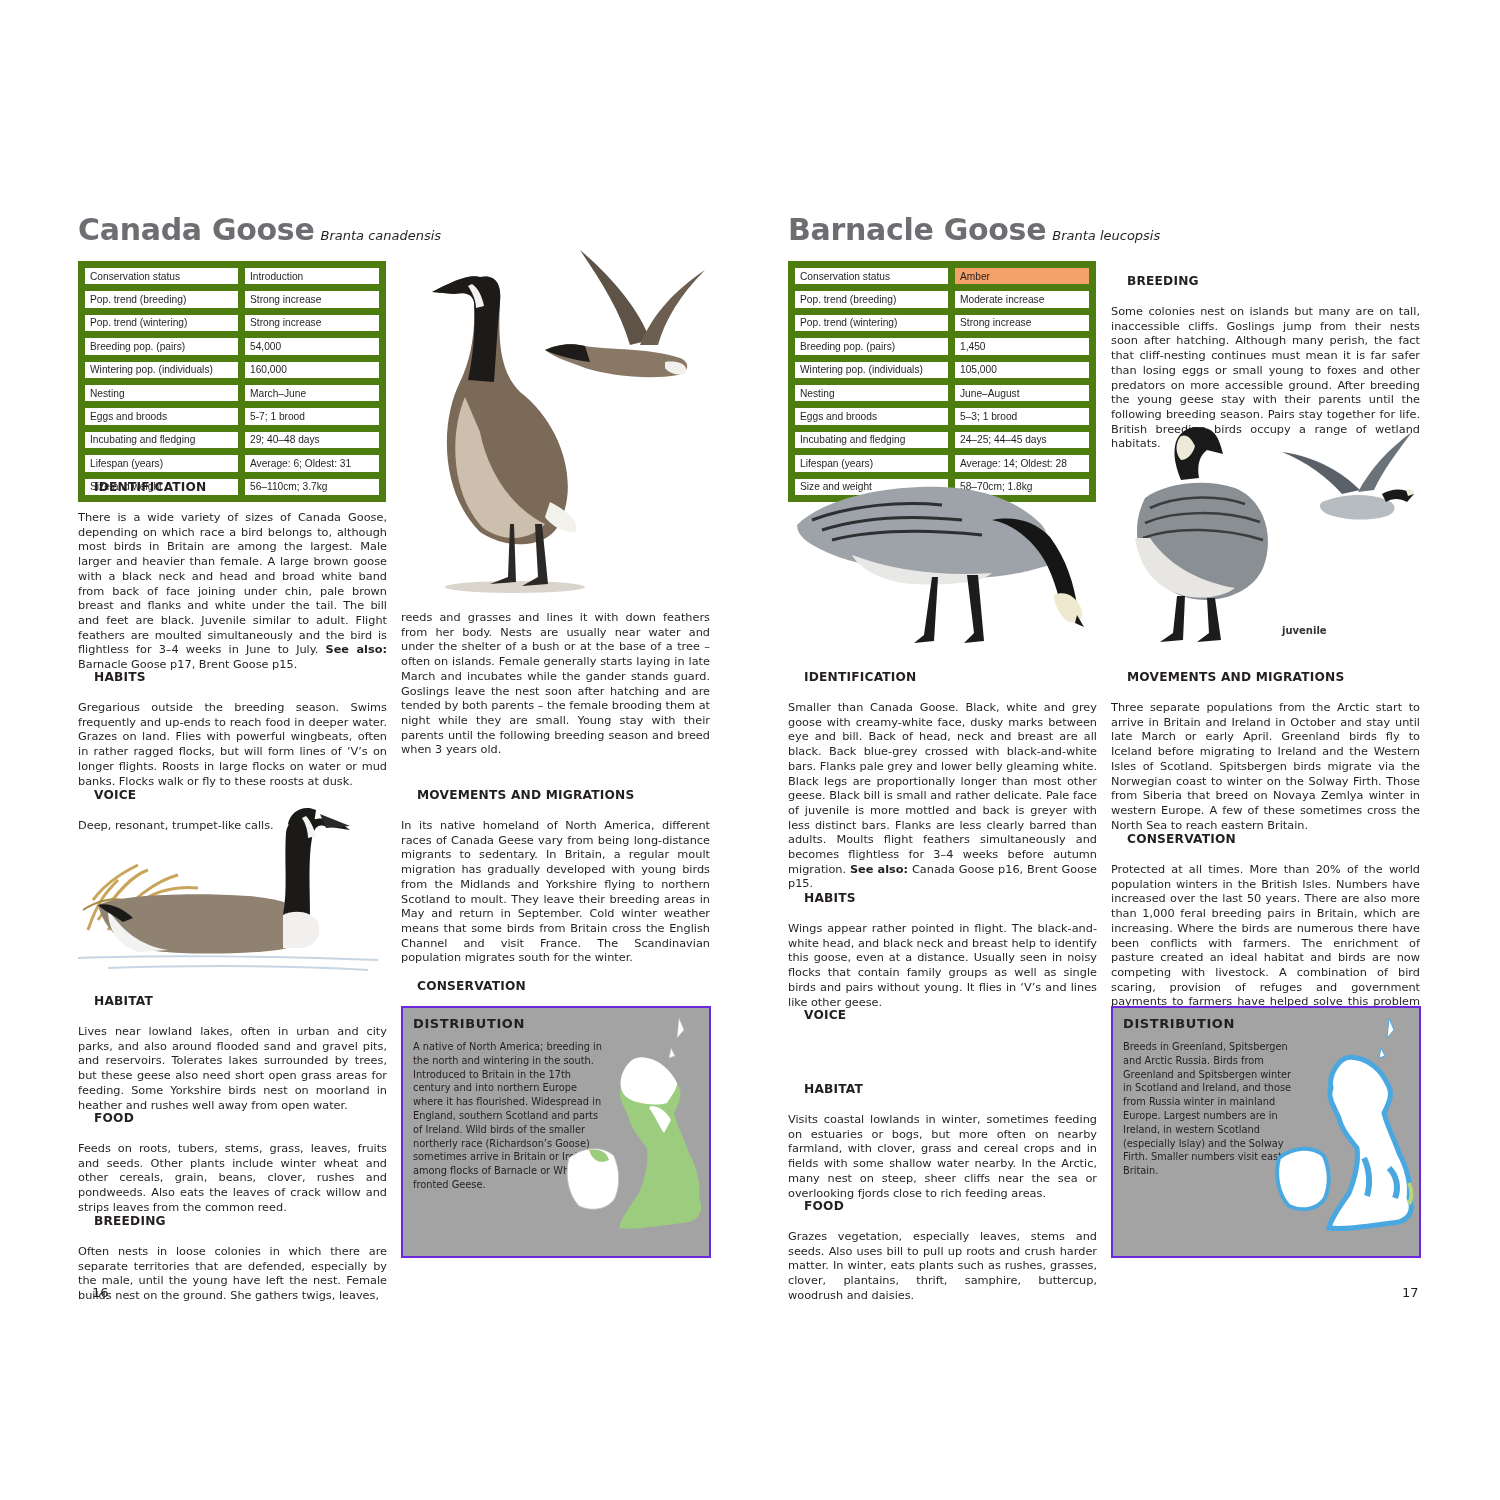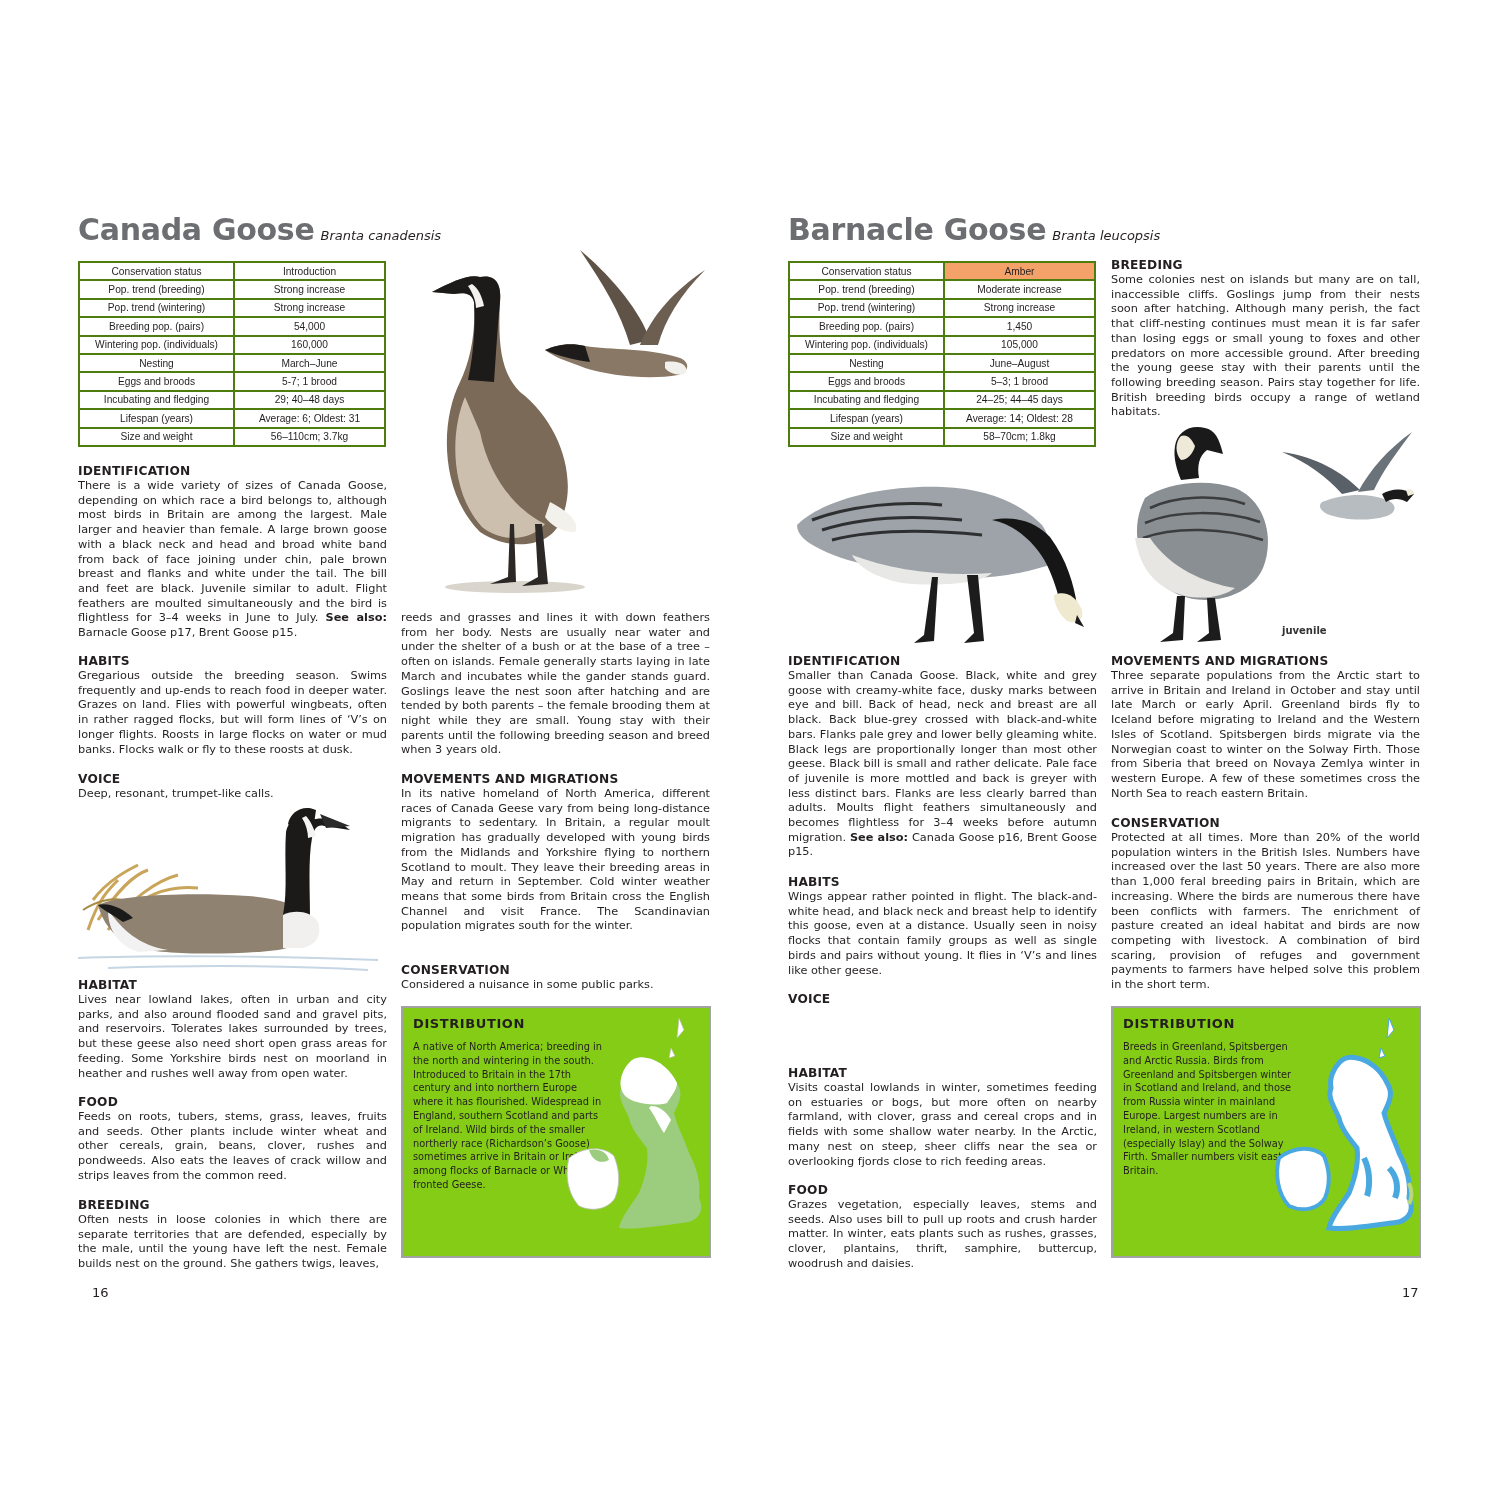--- a/index.html
+++ b/index.html
@@ -2,28 +2,28 @@
 <html><head>
 <meta charset="utf-8">
 <style>
   html, body { margin:0; padding:0; background:#ffffff; }
   body { width:1500px; height:1500px; position:relative; overflow:hidden;
          font-family:"DejaVu Sans", sans-serif; color:#231f20; }
   .page { position:absolute; top:0; height:1500px; }
   .title { position:absolute; top:212px; font-size:30px; font-weight:bold; color:#6d6e71; letter-spacing:-0.3px; white-space:nowrap; }
   .title .sci { font-size:13px; font-style:italic; font-weight:normal; color:#231f20; margin-left:6px; letter-spacing:0; }
   table.facts { position:absolute; top:261px; width:308px; border-collapse:collapse; font-size:10.2px; font-family:"Liberation Sans", sans-serif; }
-  table.facts td { border:2px solid #4d7c0f; height:16.4px; padding:0 5px; line-height:15px; white-space:nowrap;text-align:center; }
+  table.facts td { border:7px solid #4d7c0f; height:16.4px; padding:0 5px; line-height:15px; white-space:nowrap; }
   table.facts td.k { width:143px; }
   table.facts td.amber { background:#f5a26a; }
   .sec { position:absolute; width:309px; font-size:11.3px; line-height:14.7px; text-align:justify; }
-  .sec h3 { margin:0; font-size:12.2px; font-weight:bold; letter-spacing:0.2px; line-height:15px; text-align:left; }
+  .sec h3 { margin:16px; font-size:12.2px; font-weight:bold; letter-spacing:0.2px; line-height:15px; text-align:left; }
   .sec p { margin:0; }
   .sec b { font-weight:bold; }
-  .dist { position:absolute; width:306px; height:248px; background:#84cc16; border:2px solid #a3a3a3; }
+  .dist { position:absolute; width:306px; height:248px; background:#a3a3a3; border:2px solid #6d28d9; }
   .dist h4 { position:absolute; left:10px; top:8px; margin:0; font-size:13px; font-weight:bold; letter-spacing:0.6px; color:#231f20; }
   .dist p { position:absolute; left:10px; top:32px; margin:0; font-size:9.8px; line-height:13.8px; width:190px; }
   .dist svg { position:absolute; right:0; top:0; }
   .pagenum { position:absolute; top:1285px; font-size:13px; }
   .illus { position:absolute; }
   .caption { position:absolute; font-size:10px; font-weight:bold; color:#333;margin-top:32px; }
 </style>
 </head>
 <body>
 

